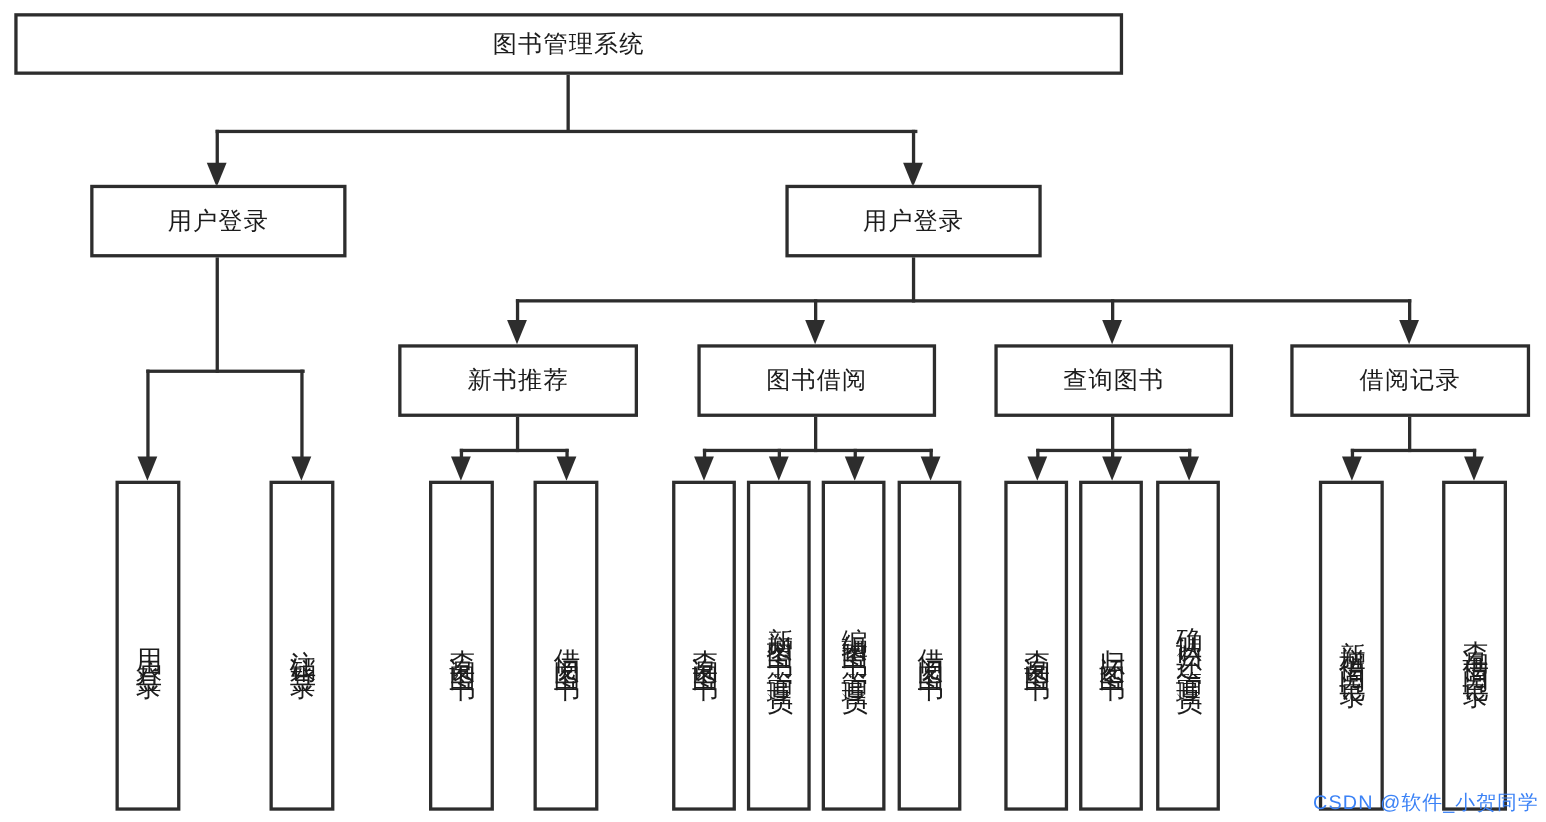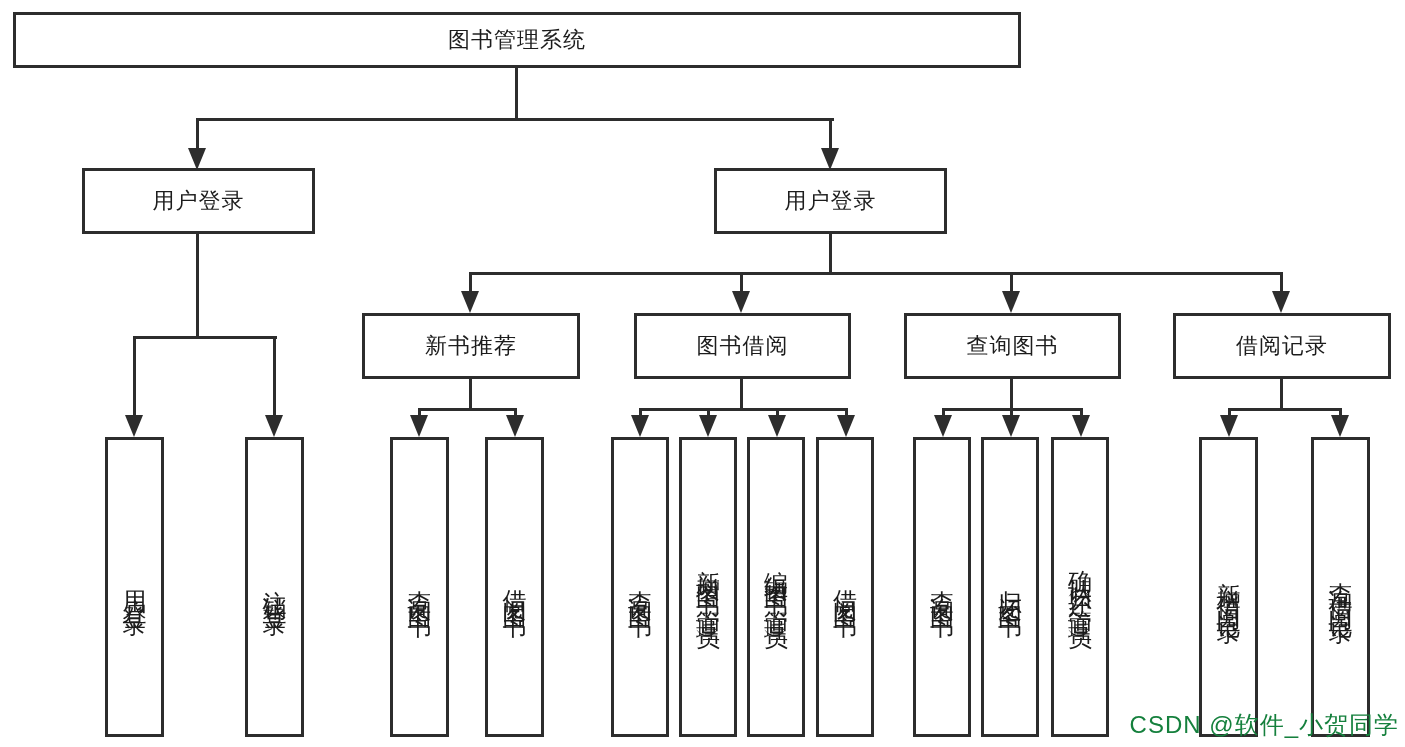--- a/index.html
+++ b/index.html
@@ -38,22 +38,22 @@
     position: absolute;
     width: 0; height: 0;
     border-left: 9px solid transparent;
     border-right: 9px solid transparent;
     border-top: 22px solid #2d2d2d;
   }
   .watermark {
     position: absolute;
     right: 6px;
     bottom: 6px;
-    color: #15803d;
-    font-size: 24px;
+    color: #3b82f6;
+    font-size: 18px;
     letter-spacing: 1px;
     white-space: nowrap;
   }
 </style>
 </head>
 <body>
 
 <div class="canvas">
 
   <div class="vl" style="left:515px;top:68px;height:52px"></div>

